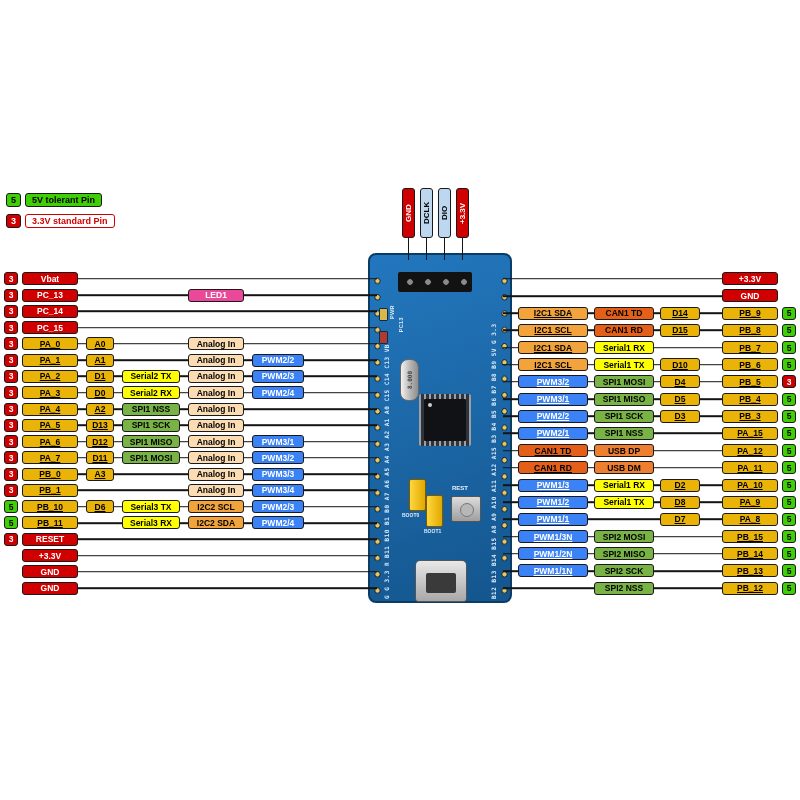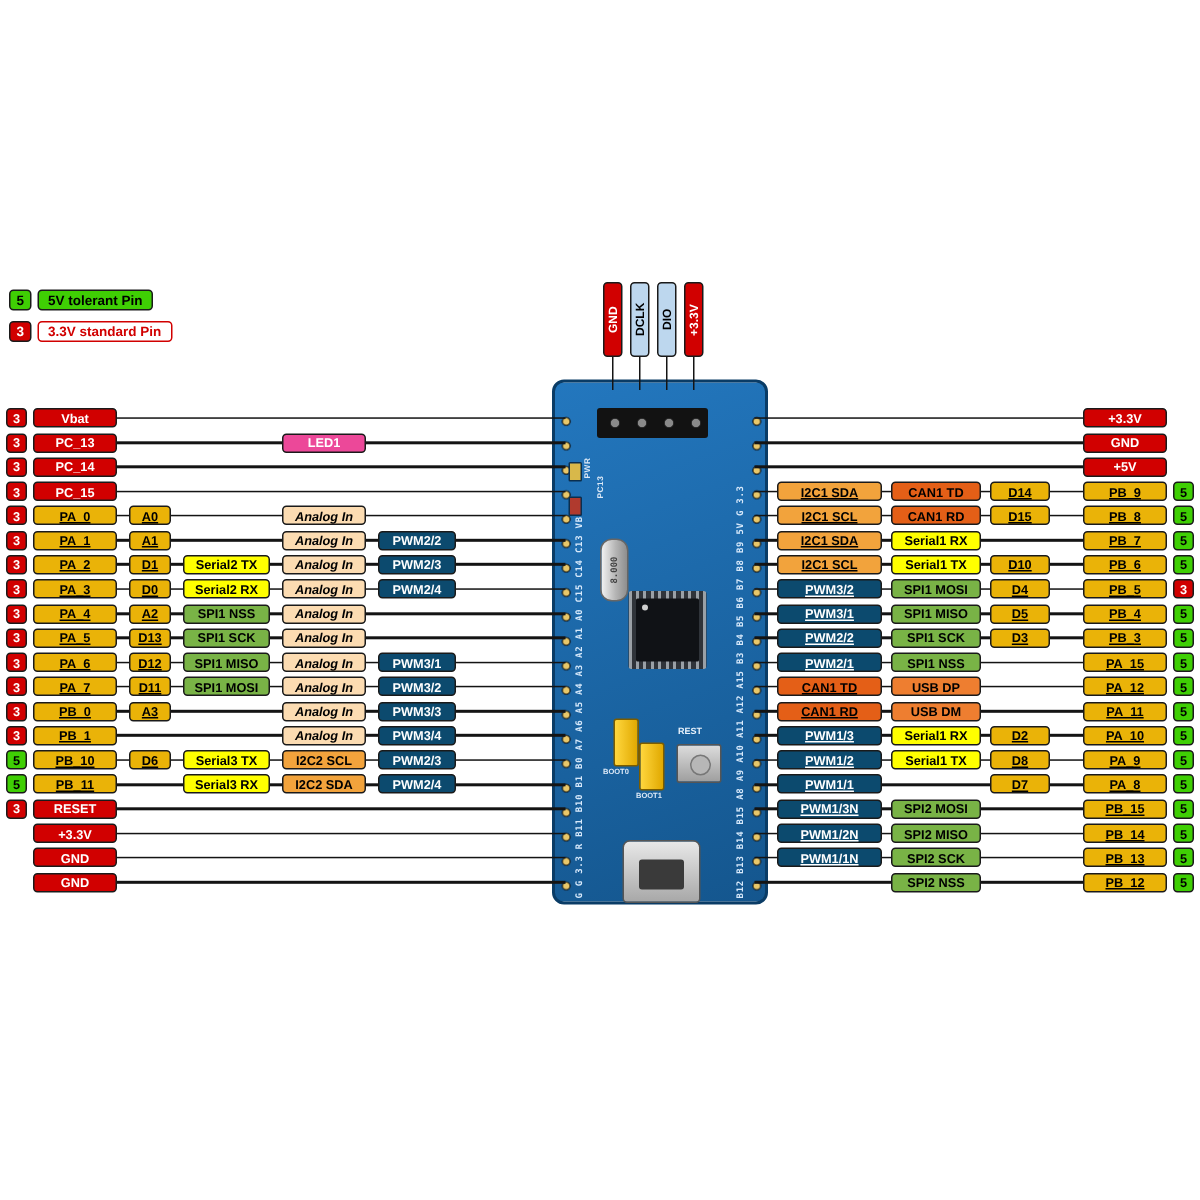--- a/index.html
+++ b/index.html
@@ -8,25 +8,25 @@
 
   
   .box{display:inline-flex;align-items:center;justify-content:center;box-sizing:border-box;
        height:13px;border:1px solid #1a1a1a;border-radius:3px;
        font:bold 8.5px "Liberation Sans",sans-serif;white-space:nowrap;
        position:relative;z-index:2;flex:none;}
   .t-power{background:#d10000;color:#fff;text-align:right;}
   .t-gpio{background:#eab308;color:#000;text-decoration:underline;}
   .t-serial{background:#ffff00;color:#000;}
   .t-spi{background:#79b346;color:#000;}
-  .t-analog{background:#fcdcb2;color:#000;font-style:italic;}
+  .t-analog{background:#fcdcb2;color:#000;}
   .t-i2c{background:#f2a33c;color:#000;}
   .t-can{background:#e45f17;color:#000;}
   .t-usb{background:#ee7e30;color:#000;}
-  .t-pwm{background:#0c4a6e;color:#fff;}
+  .t-pwm{background:#3b82f6;color:#fff;}
   .t-led{background:#ec4899;color:#fff;}
   .t-debug{background:#bdd7ee;color:#000;}
   .b5{background:#3fcf04;color:#000;}
   .b3{background:#d10000;color:#fff;}
   .t-badge{}
 
   
   .s-badge{width:14px;}
   .s-pin{width:56px;}
   .s-alias{width:28px;}
@@ -373,28 +373,20 @@
       <div class="row rrow">
     <span class="wire"></span>
     <span class="box s-col1" style="visibility: hidden;"></span>
     <span class="box s-col2" style="visibility: hidden;"></span>
     <span class="box s-col3" style="visibility: hidden;"></span>
     <span class="box s-pin t-power">GND</span>
     <span class="box s-badge" style="visibility: hidden;"></span>
   </div>
       <div class="row rrow">
     <span class="wire"></span>
-    <span class="box s-col1" style="visibility: hidden;"></span>
-    <span class="box s-col2" style="visibility: hidden;"></span>
-    <span class="box s-col3" style="visibility: hidden;"></span>
-    <span class="box s-pin t-power">+5V</span>
-    <span class="box s-badge" style="visibility: hidden;"></span>
-  </div>
-      <div class="row rrow">
-    <span class="wire"></span>
     <span class="box s-col1 t-i2c">I2C1 SDA</span>
     <span class="box s-col2 t-can">CAN1 TD</span>
     <span class="box s-col3 t-gpio">D14</span>
     <span class="box s-pin t-gpio">PB_9</span>
     <span class="box s-badge t-badge b5">5</span>
   </div>
       <div class="row rrow">
     <span class="wire"></span>
     <span class="box s-col1 t-i2c">I2C1 SCL</span>
     <span class="box s-col2 t-can">CAN1 RD</span>

